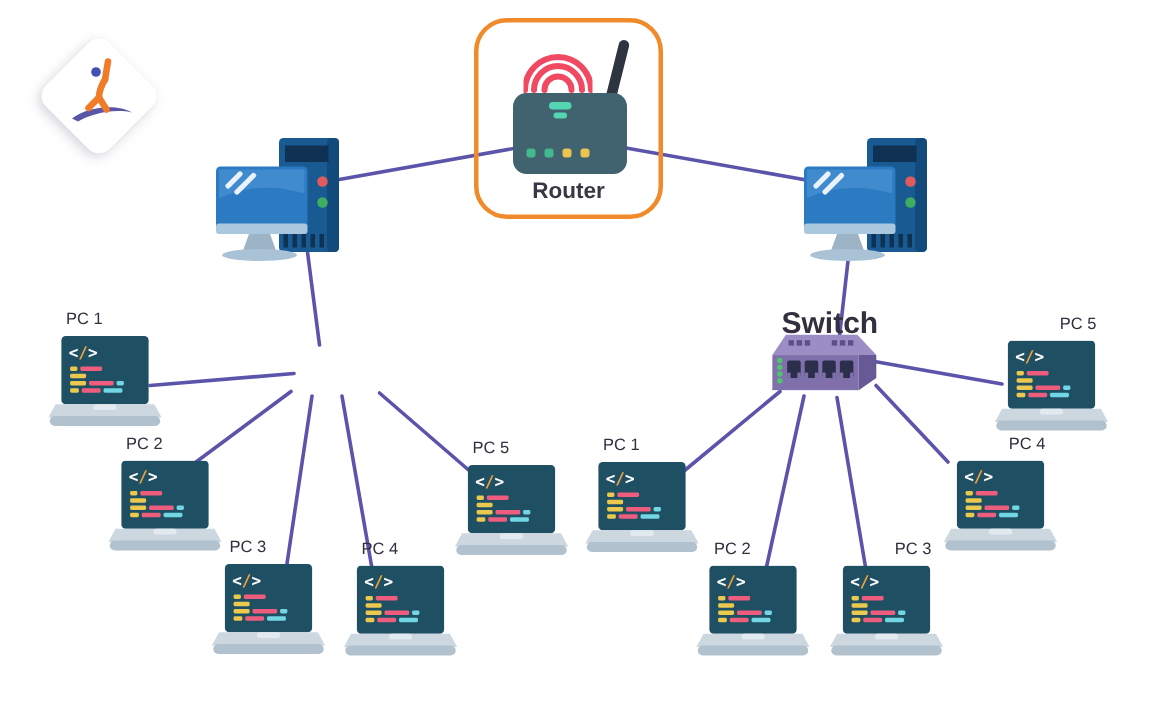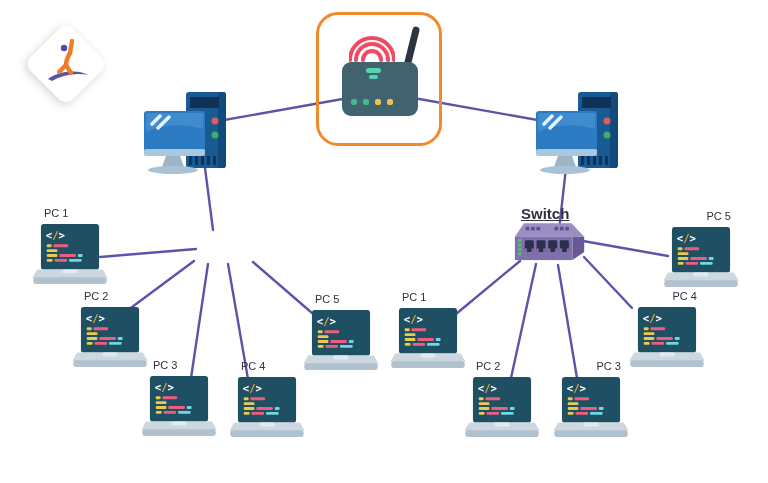--- a/index.html
+++ b/index.html
@@ -18,21 +18,21 @@
   #router-box{left:316px;top:12px;width:126px;height:134px;border:3px solid #f18a2b;
               border-radius:22px;box-sizing:border-box;z-index:2;background:transparent;}
   #router-body{left:342px;top:62px;width:76px;height:54px;background:#40636f;border-radius:9px;z-index:3;}
   #antenna{left:407px;top:26px;width:7px;height:52px;background:#2e3440;border-radius:4px;
            transform:rotate(14deg);z-index:2;}
   .router-dash{position:absolute;background:#55d6b2;border-radius:3px;}
   .router-led{position:absolute;width:6px;height:6px;border-radius:2px;top:37px;}
   #router-label{left:316px;top:119px;width:126px;text-align:center;font-size:15px;
                 font-weight:700;color:#3a3744;z-index:3;}
   #hub-label{left:33px;top:-23px;font-size:15px;}
-  #switch-label{left:7px;top:-17px;font-size:15px;text-decoration:underline;}
+  #switch-label{left:7px;top:-17px;font-size:20px;}
   
   #logo{left:24px;top:22px;width:84px;height:84px;z-index:2;}
   #logo-diamond{position:absolute;left:12px;top:12px;width:60px;height:60px;background:#fff;
                 border-radius:10px;transform:rotate(45deg);box-shadow:0 3px 8px rgba(90,90,120,.25);}
   #logo-art{position:absolute;left:12px;top:12px;width:60px;height:60px;}
 </style>
 </head>
 <body>
 
 <div id="stage">
@@ -185,20 +185,21 @@
     </g>
   </svg>
   <div id="router-body" class="abs">
     <div class="router-dash" style="left:24px;top:6px;width:15px;height:5px"></div>
     <div class="router-dash" style="left:27px;top:13px;width:9px;height:4px"></div>
     <div class="router-led" style="left:9px;background:#43ba8e"></div>
     <div class="router-led" style="left:21px;background:#43ba8e"></div>
     <div class="router-led" style="left:33px;background:#e9c44e"></div>
     <div class="router-led" style="left:45px;background:#e9c44e"></div>
   </div>
+  <div id="router-label" class="abs dev-label">Router</div>
 
   <svg class="abs layer" style="left:144px;top:90px" width="84" height="88">
       <use href="#sym-desktop"></use>
     </svg>
   <svg class="abs layer" style="left:536px;top:90px" width="84" height="88">
       <use href="#sym-desktop"></use>
     </svg>
 
 
   <div class="netdev" style="left:514px;top:222px;width:72px;height:42px">

